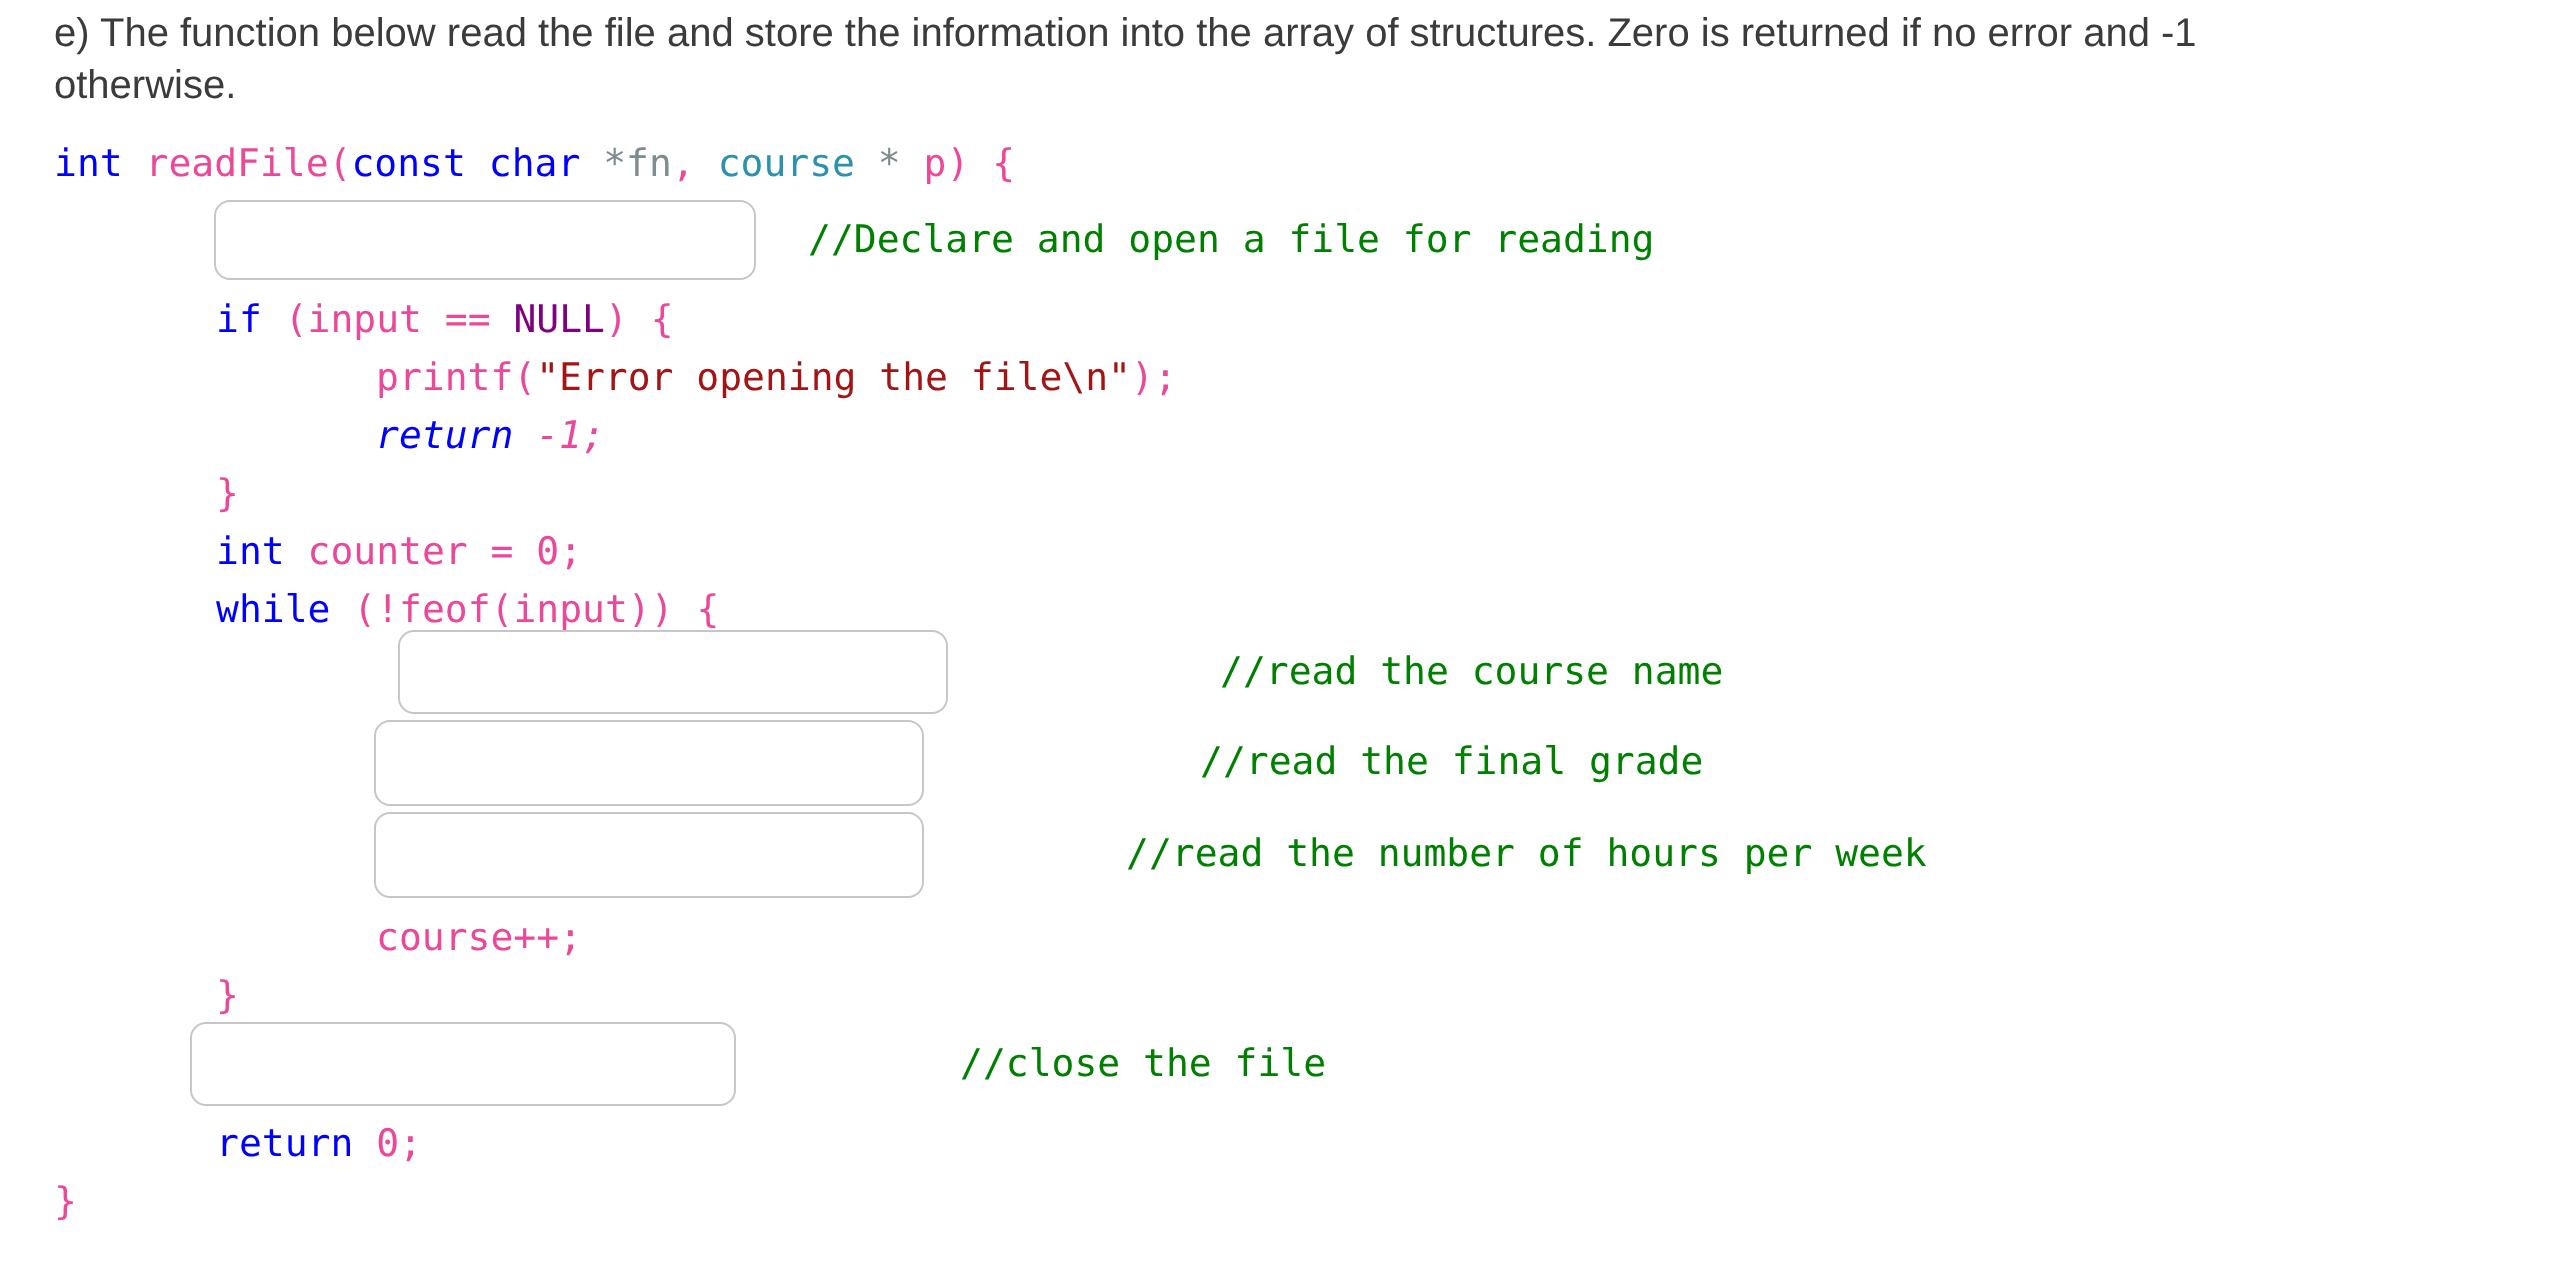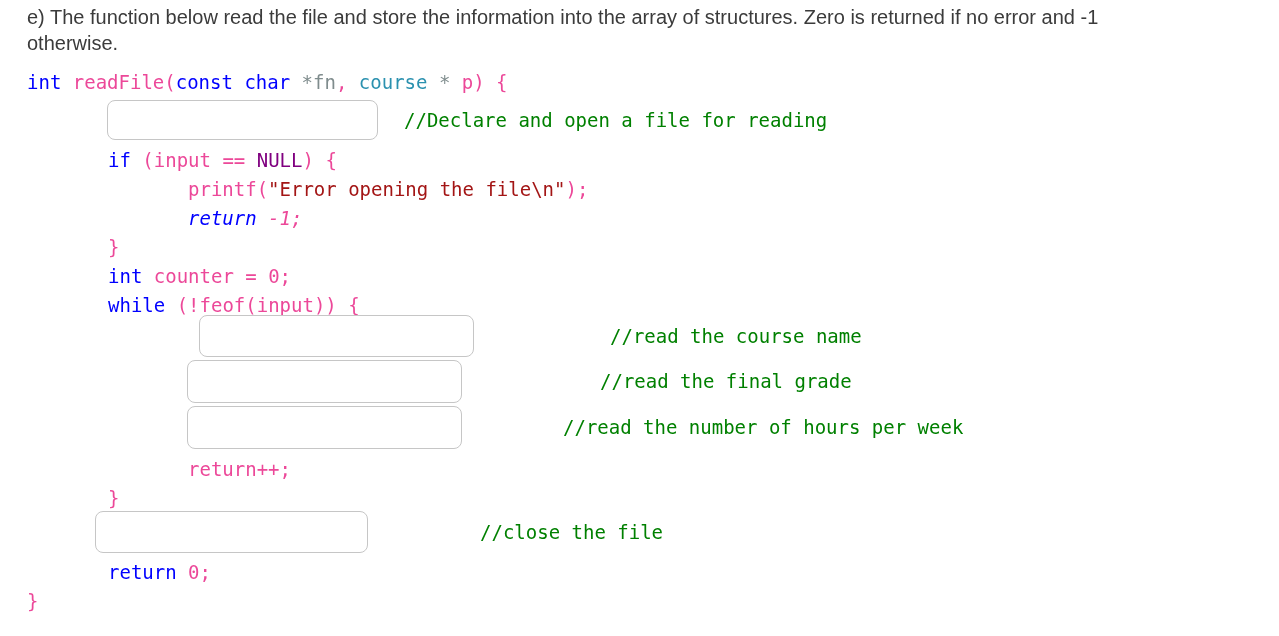--- a/index.html
+++ b/index.html
@@ -94,21 +94,21 @@
       <span class="code-comment" style="left: 411px; line-height: 42px;">//read the course name</span>
     </div>
     <div class="blank-row" style="top: 360px; left: 187px;">
       <input type="text" class="answer-box" value="" style="width: 275px; height: 43px;">
       <span class="code-comment" style="left: 413px; line-height: 43px; text-align: right;">//read the final grade</span>
     </div>
     <div class="blank-row" style="top: 406px; left: 187px;">
       <input type="text" class="answer-box" value="" style="width: 275px; height: 43px;">
       <span class="code-comment" style="left: 376px; line-height: 43px;">//read the number of hours per week</span>
     </div>
-    <div class="code-line" style="top: 455px; left: 188px;"><span class="tok pl">return++;</span></div>
+    <div class="code-line" style="top: 455px; left: 188px;"><span class="tok pl">course++;</span></div>
     <div class="code-line" style="top: 484px; left: 108px;"><span class="tok pl">}</span></div>
     <div class="blank-row" style="top: 511px; left: 95px;">
       <input type="text" class="answer-box" value="" style="width: 273px; height: 42px;">
       <span class="code-comment" style="left: 360px; line-height: 42px; margin-left: 25px;">//close the file</span>
     </div>
     <div class="code-line" style="top: 558px; left: 108px;"><span class="tok kw">return</span><span class="tok pl"> 0;</span></div>
     <div class="code-line" style="top: 587px; left: 27px;"><span class="tok pl">}</span></div>
   </div>
 
 </body></html>

